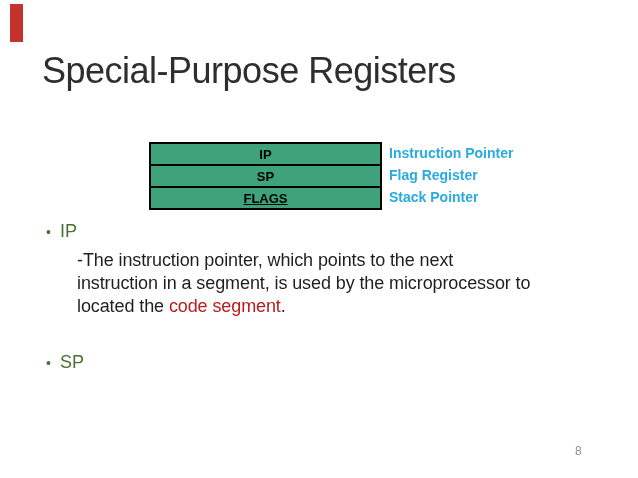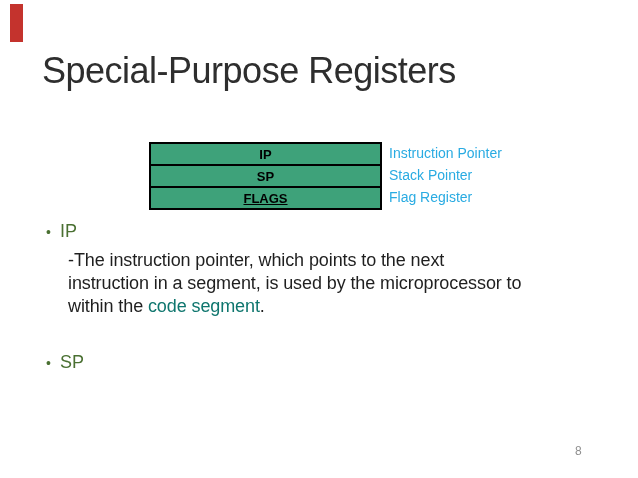--- a/index.html
+++ b/index.html
@@ -23,37 +23,37 @@
   }
   .register-row {
     height:20px; background:#3ea27a; border-bottom:2px solid #000000;
     display:flex; align-items:center; justify-content:center;
     font-weight:bold; font-size:13px; color:#000000;
   }
   .register-row:last-child { border-bottom:none;text-decoration:underline; }
   .reg-labels { position:absolute; left:389px; top:142px; }
   .reg-label {
     height:22px; display:flex; align-items:center;
-    font-weight:normal; font-size:14px; color:#29abe2; white-space:nowrap;
+    font-weight:bold; font-size:14px; color:#29abe2; white-space:nowrap;
   }
   .bullet-heading {
     position:absolute; left:46px; font-size:18px; color:#4a7032;
     display:flex; align-items:baseline; white-space:nowrap;
   }
   .bullet-heading .dot { font-size:14px; margin-right:9px; color:#4a7032; }
   .heading-ip { top:221px; }
   .heading-sp { top:352px; }
   .para {
-    position:absolute; left:68px; font-size:18px; line-height:23px;
+    position:absolute; left:77px; font-size:18px; line-height:23px;
     color:#1f1f1f; letter-spacing:-0.1px;
   }
   .para-ip { top:249px; width:530px; }
   .para-sp { top:381px; width:545px; }
   .para .line { white-space:nowrap; }
-  .red { color:#0f766e; }
+  .red { color:#b91c1c; }
   .page-number {
     position:absolute; left:575px; top:444px;
     font-size:12px; color:#8f8f8f;
   }
 </style>
 </head>
 <body>
 
 <div class="slide">
 
@@ -62,33 +62,33 @@
   <div class="title">Special-Purpose Registers</div>
 
   <div class="register-table">
     <div class="register-row">IP</div>
     <div class="register-row">SP</div>
     <div class="register-row">FLAGS</div>
   </div>
 
   <div class="reg-labels">
     <div class="reg-label">Instruction Pointer</div>
+    <div class="reg-label">Flag Register</div>
     <div class="reg-label">Stack Pointer</div>
-    <div class="reg-label">Flag Register</div>
   </div>
 
   <div class="bullet-heading heading-ip">
     <span class="dot">•</span>
     <span>IP</span>
   </div>
 
   <div class="para para-ip">
     <div class="line"><span>-The instruction pointer, which points to the next</span><span class="red"></span><span></span></div>
     <div class="line"><span>instruction in a segment, is used by the microprocessor to</span><span class="red"></span><span></span></div>
-    <div class="line"><span>within the </span><span class="red">code segment</span><span>.</span></div>
+    <div class="line"><span>located the </span><span class="red">code segment</span><span>.</span></div>
   </div>
 
   <div class="bullet-heading heading-sp">
     <span class="dot">•</span>
     <span>SP</span>
   </div>
 
 
   <div class="page-number">8</div>
 

